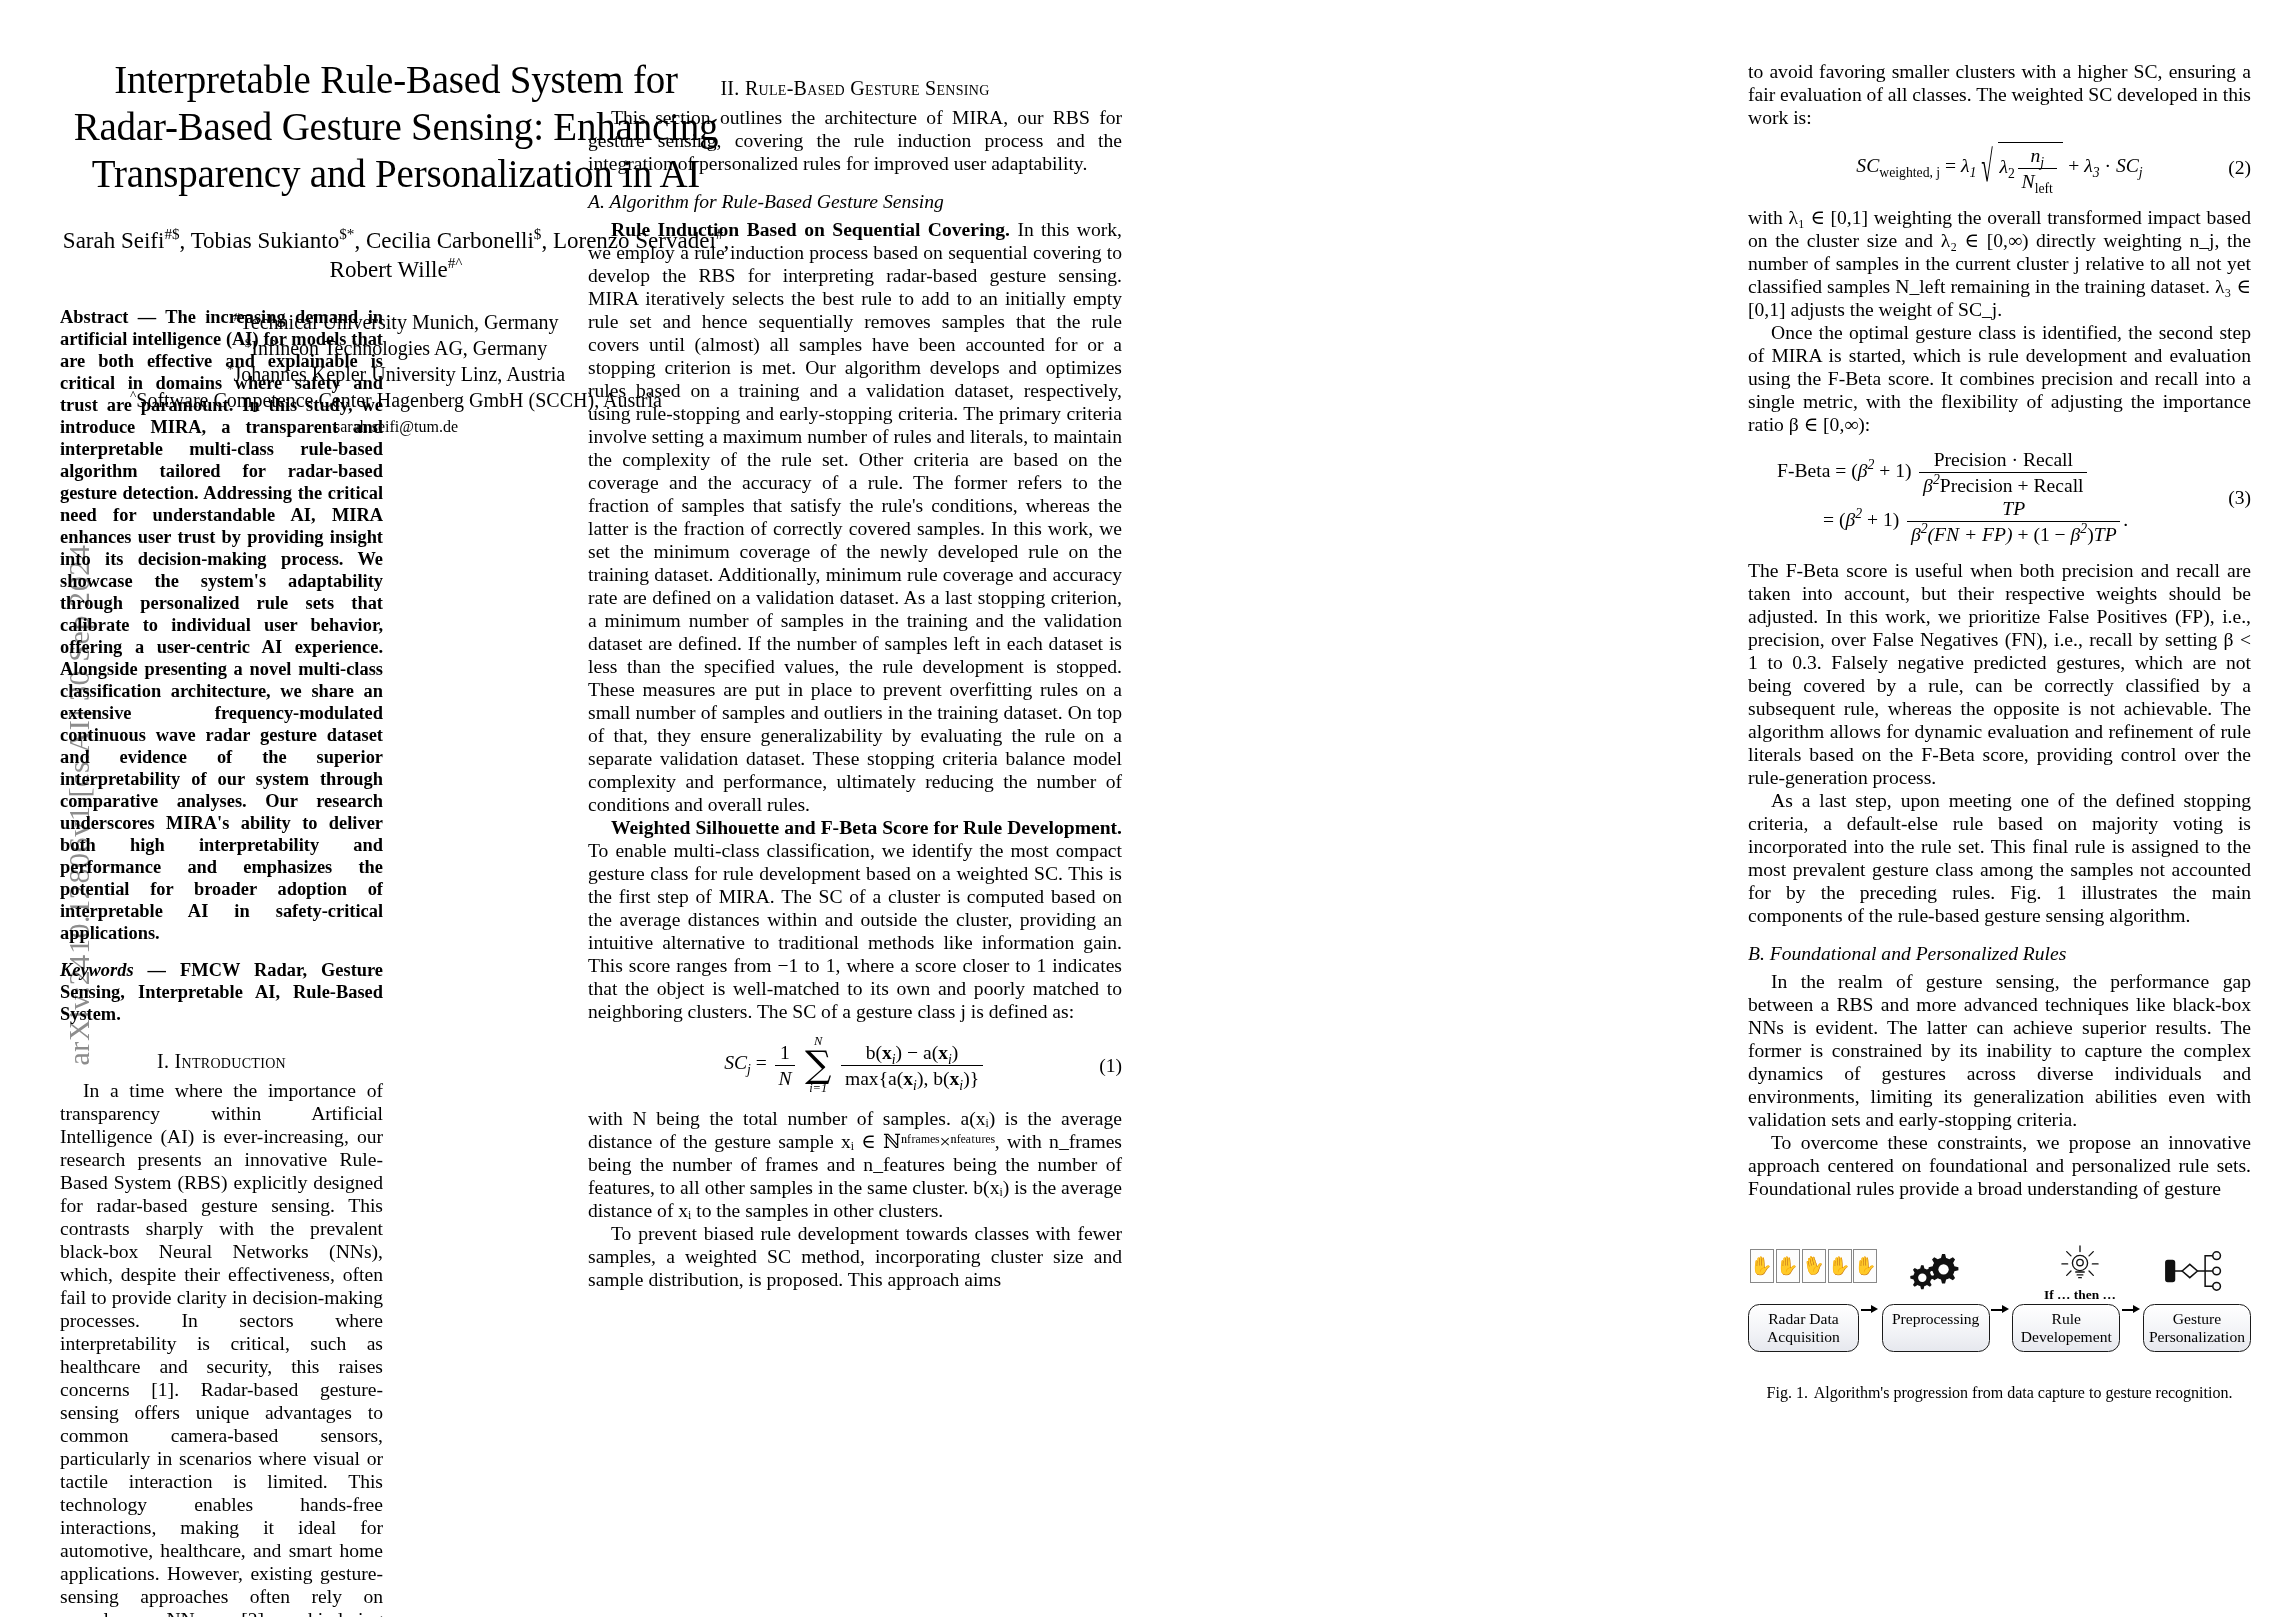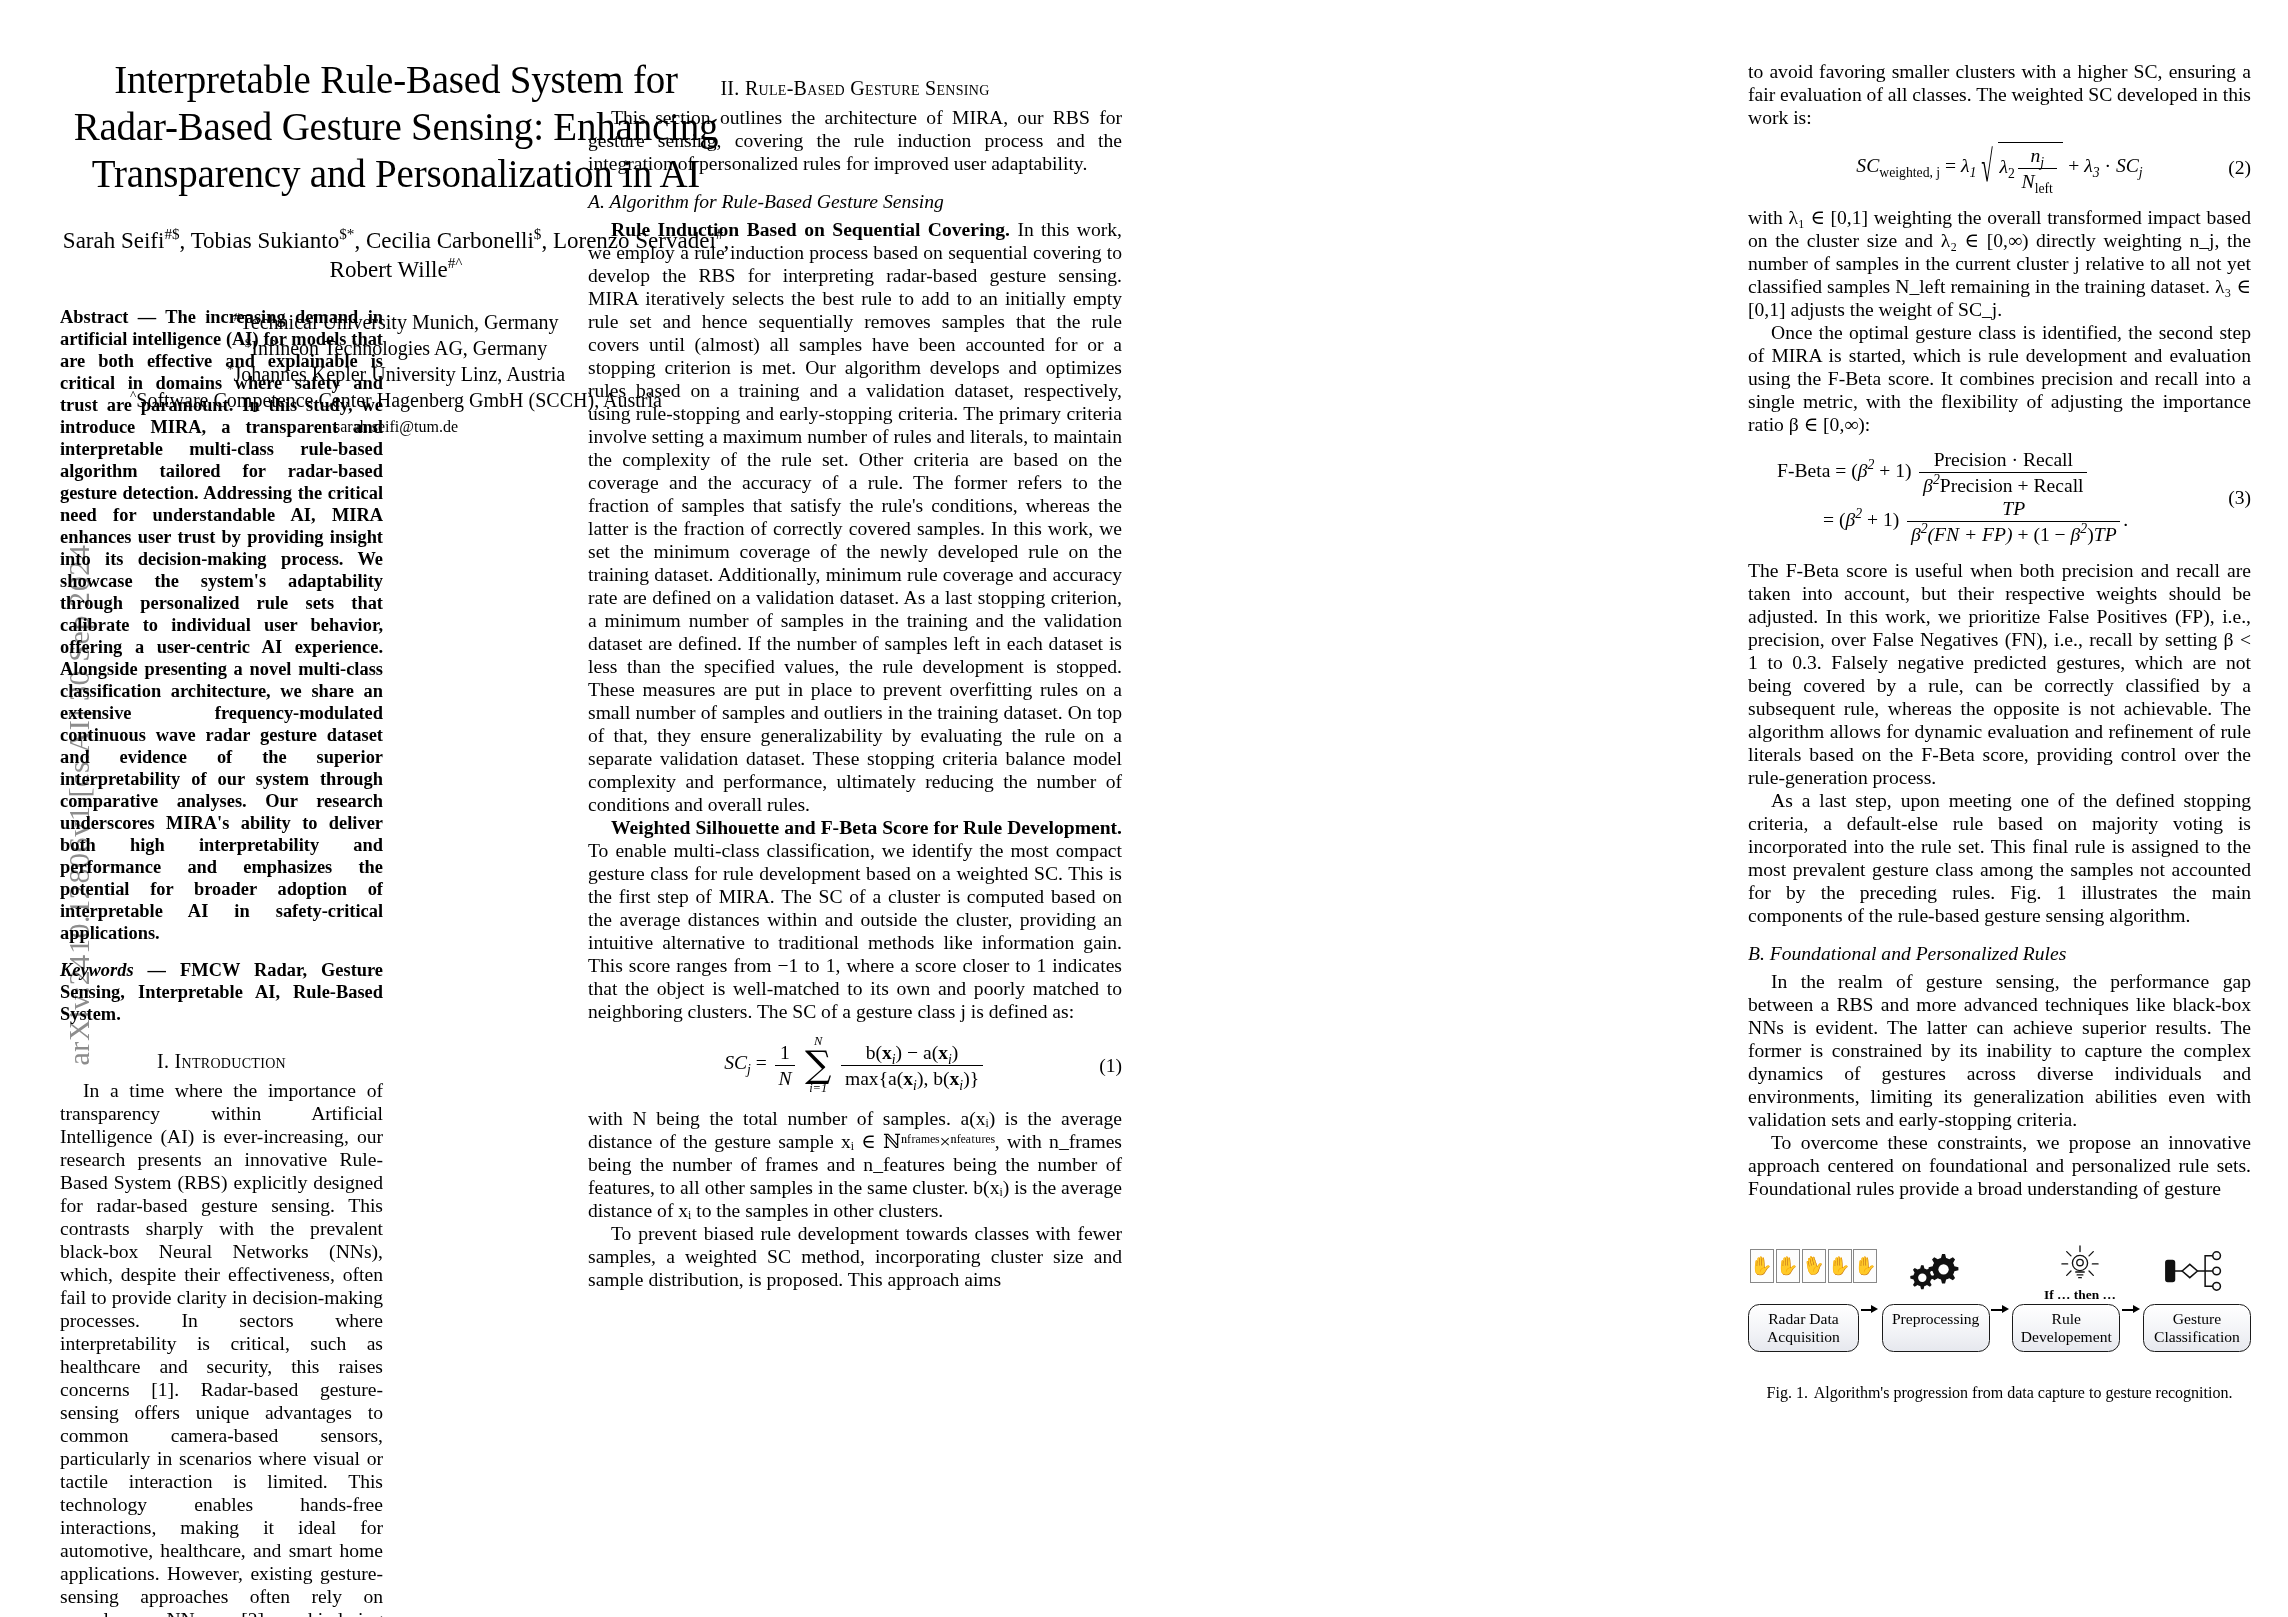--- a/index.html
+++ b/index.html
@@ -462,21 +462,21 @@
           <div>Preprocessing</div>
         </div>
         <span class="arrow"></span>
         <div class="flow-box fb3">
           <div>Rule</div>
           <div>Developement</div>
         </div>
         <span class="arrow"></span>
         <div class="flow-box fb4">
           <div>Gesture</div>
-          <div>Classification</div>
+          <div>Personalization</div>
         </div>
       </div>
     </div>
 
     <div class="fig-caption">
       <span class="lbl">Fig. 1.</span><span>Algorithm's progression from data capture to gesture recognition.</span>
     </div>
   </div>
 
 </div>

